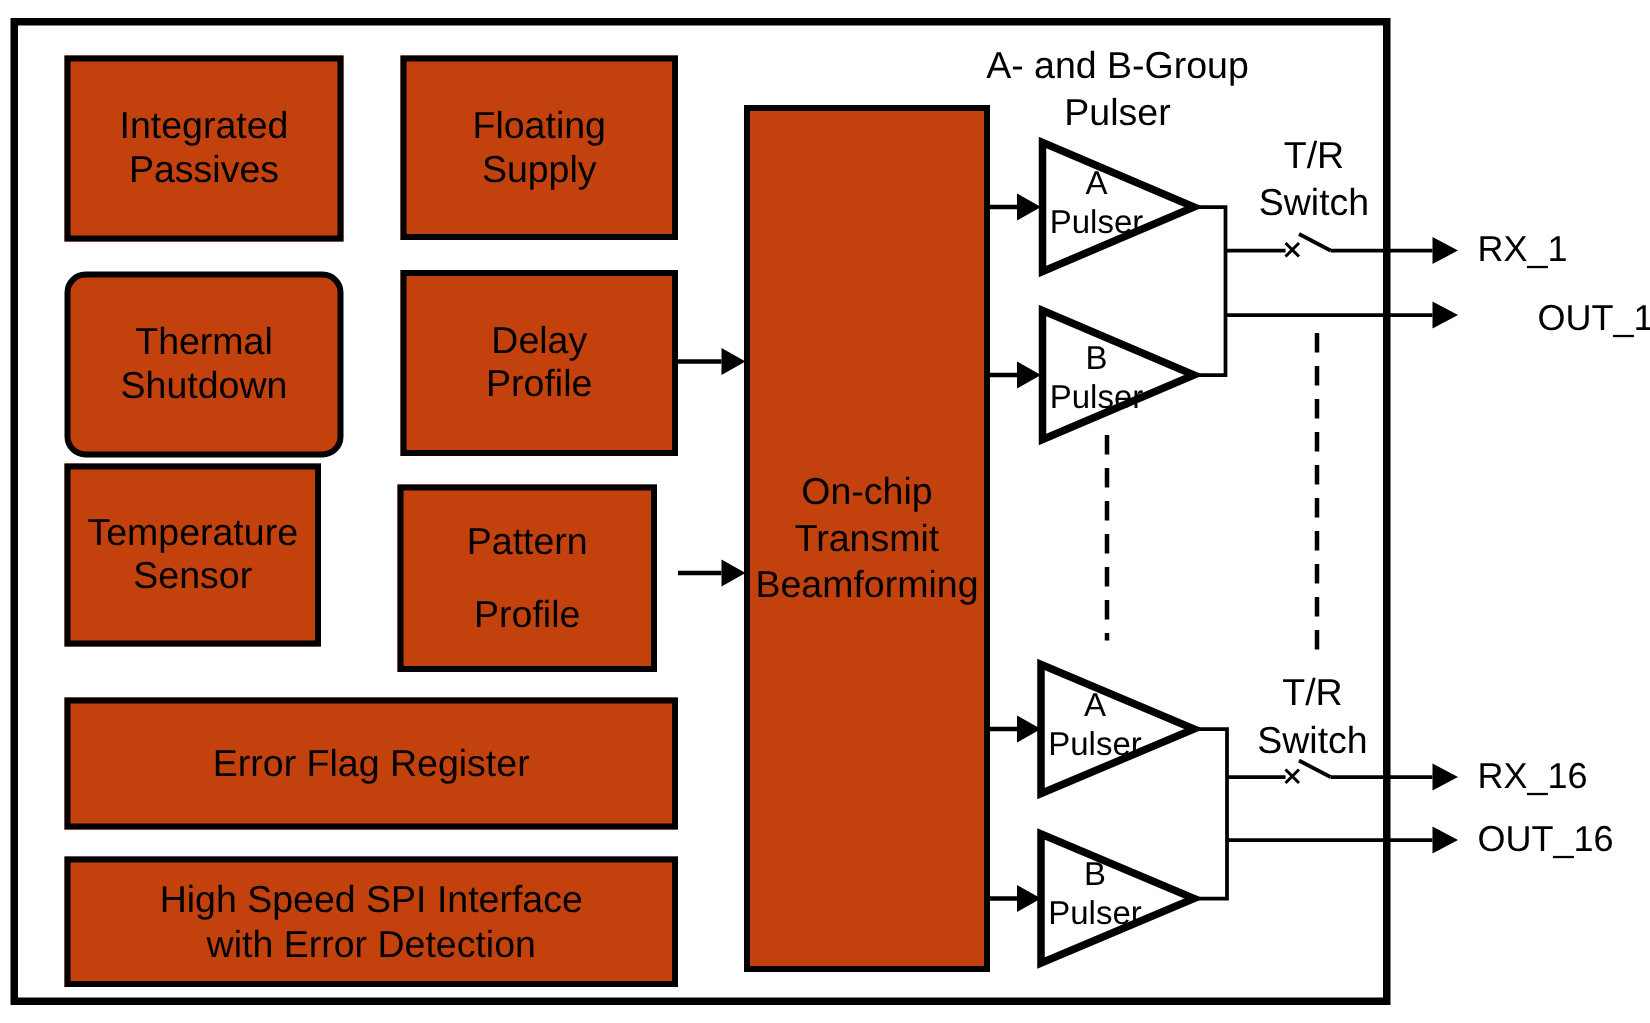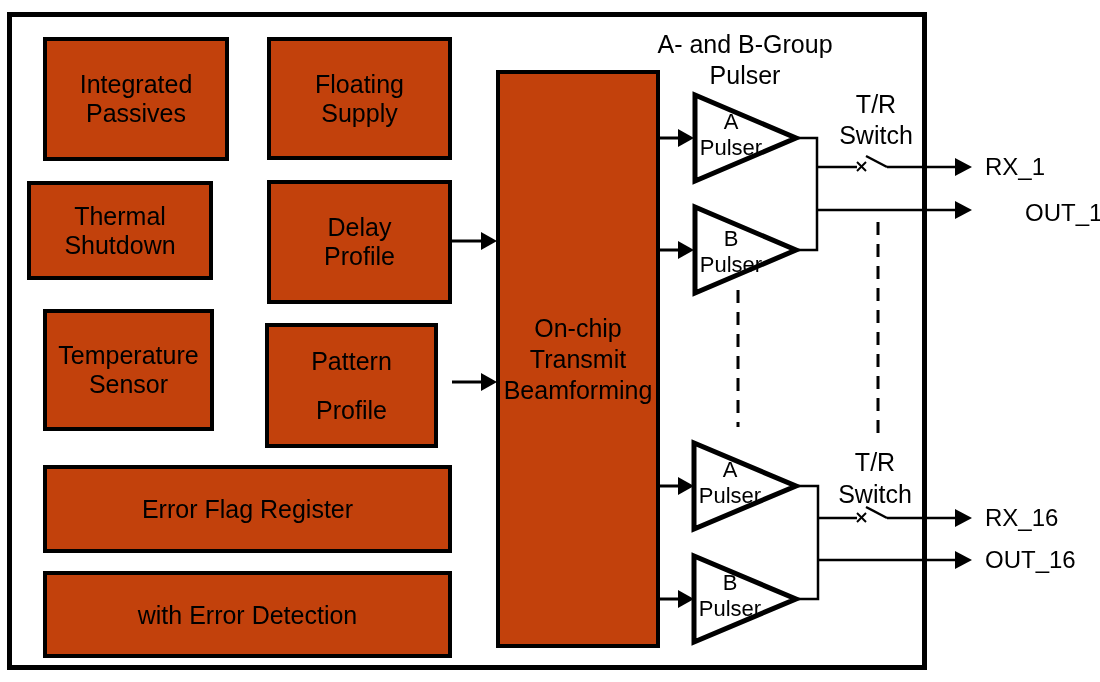--- a/index.html
+++ b/index.html
@@ -128,21 +128,21 @@
   <div class="box" style="left:43px; top:37px; width:186px; height:124px;">
     <div>Integrated</div>
     <div>Passives</div>
   </div>
 
   <div class="box" style="left:267px; top:37px; width:185px; height:123px;">
     <div>Floating</div>
     <div>Supply</div>
   </div>
 
-  <div class="box" style="left:27px; top:181px; width:186px; height:99px;">
+  <div class="box" style="left:43px; top:181px; width:186px; height:124px;border-radius:14px;">
     <div>Thermal</div>
     <div>Shutdown</div>
   </div>
 
   <div class="box" style="left:267px; top:180px; width:185px; height:124px;">
     <div>Delay</div>
     <div>Profile</div>
   </div>
 
   <div class="box" style="left:43px; top:309px; width:171px; height:122px;">
@@ -153,20 +153,21 @@
   <div class="box" style="left:265px; top:323px; width:173px; height:125px;gap:20px;">
     <div>Pattern</div>
     <div>Profile</div>
   </div>
 
   <div class="box" style="left:43px; top:465px; width:409px; height:88px;">
     <div>Error Flag Register</div>
   </div>
 
   <div class="box" style="left:43px; top:571px; width:409px; height:87px; line-height:30px;">
+    <div>High Speed SPI Interface</div>
     <div>with Error Detection</div>
   </div>
 
   <div class="box tall" style="left:496px; top:70px; width:164px; height:578px;">
     <div>On-chip</div>
     <div>Transmit</div>
     <div>Beamforming</div>
   </div>
 
   <div class="lbl" style="left:645px; top:29px; width:200px;">

